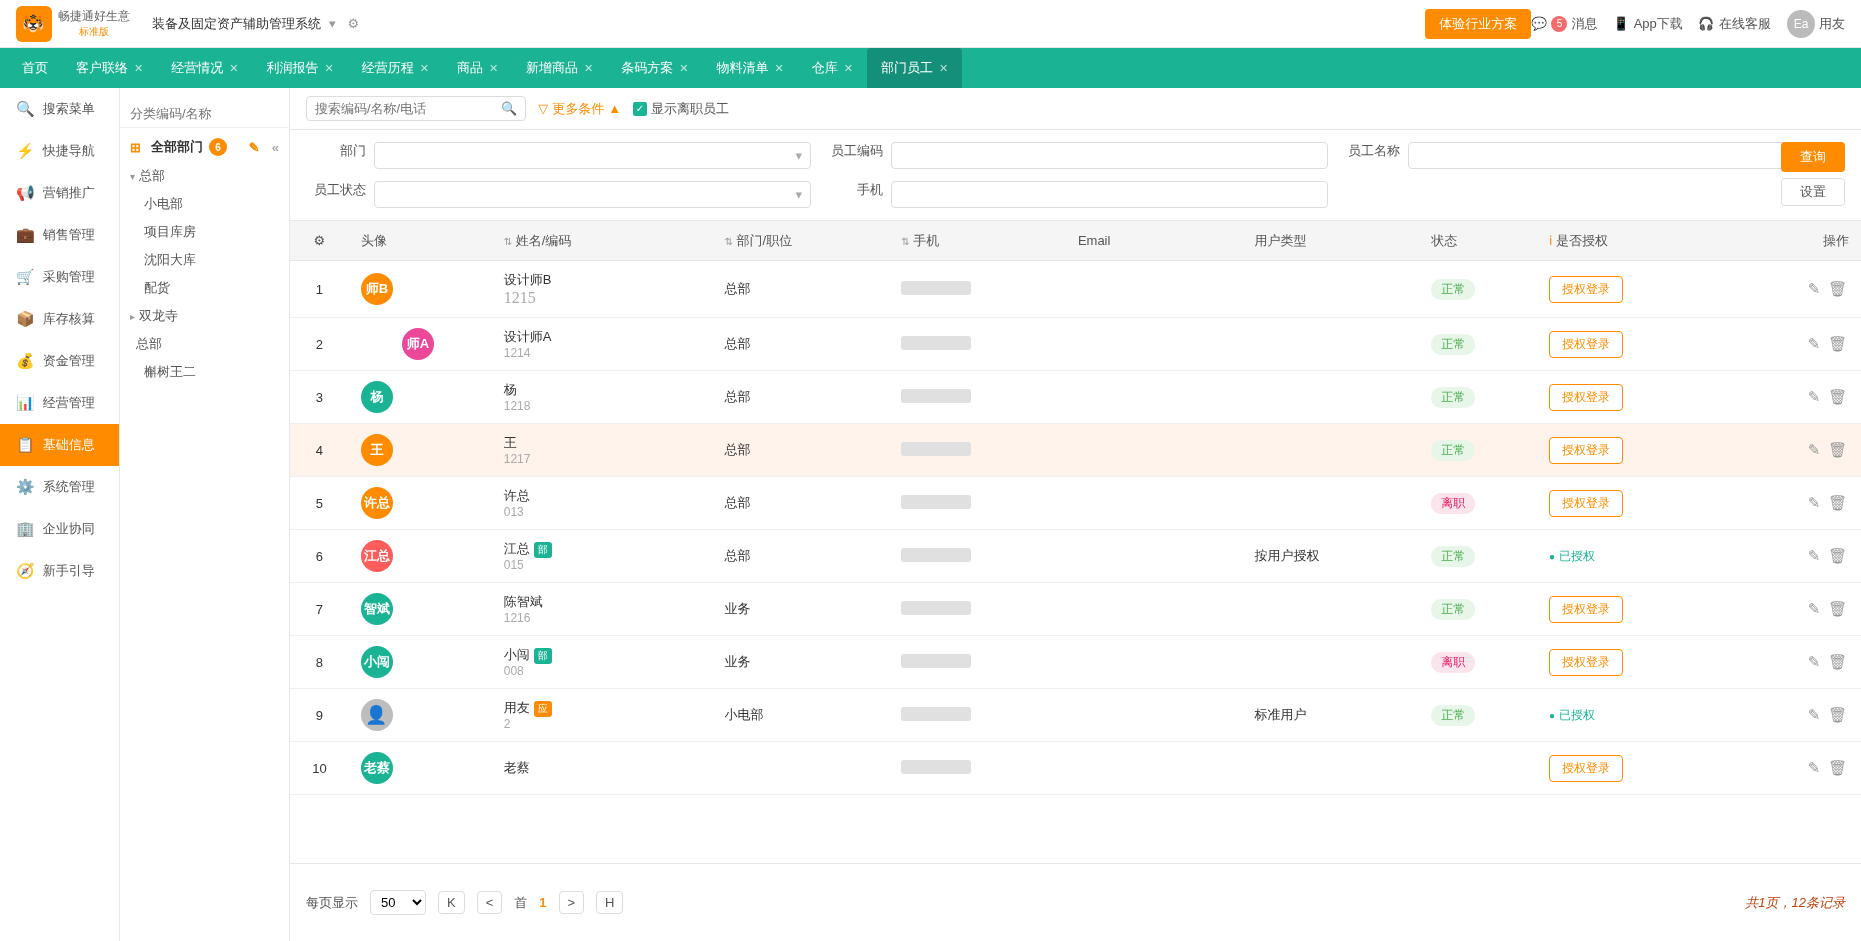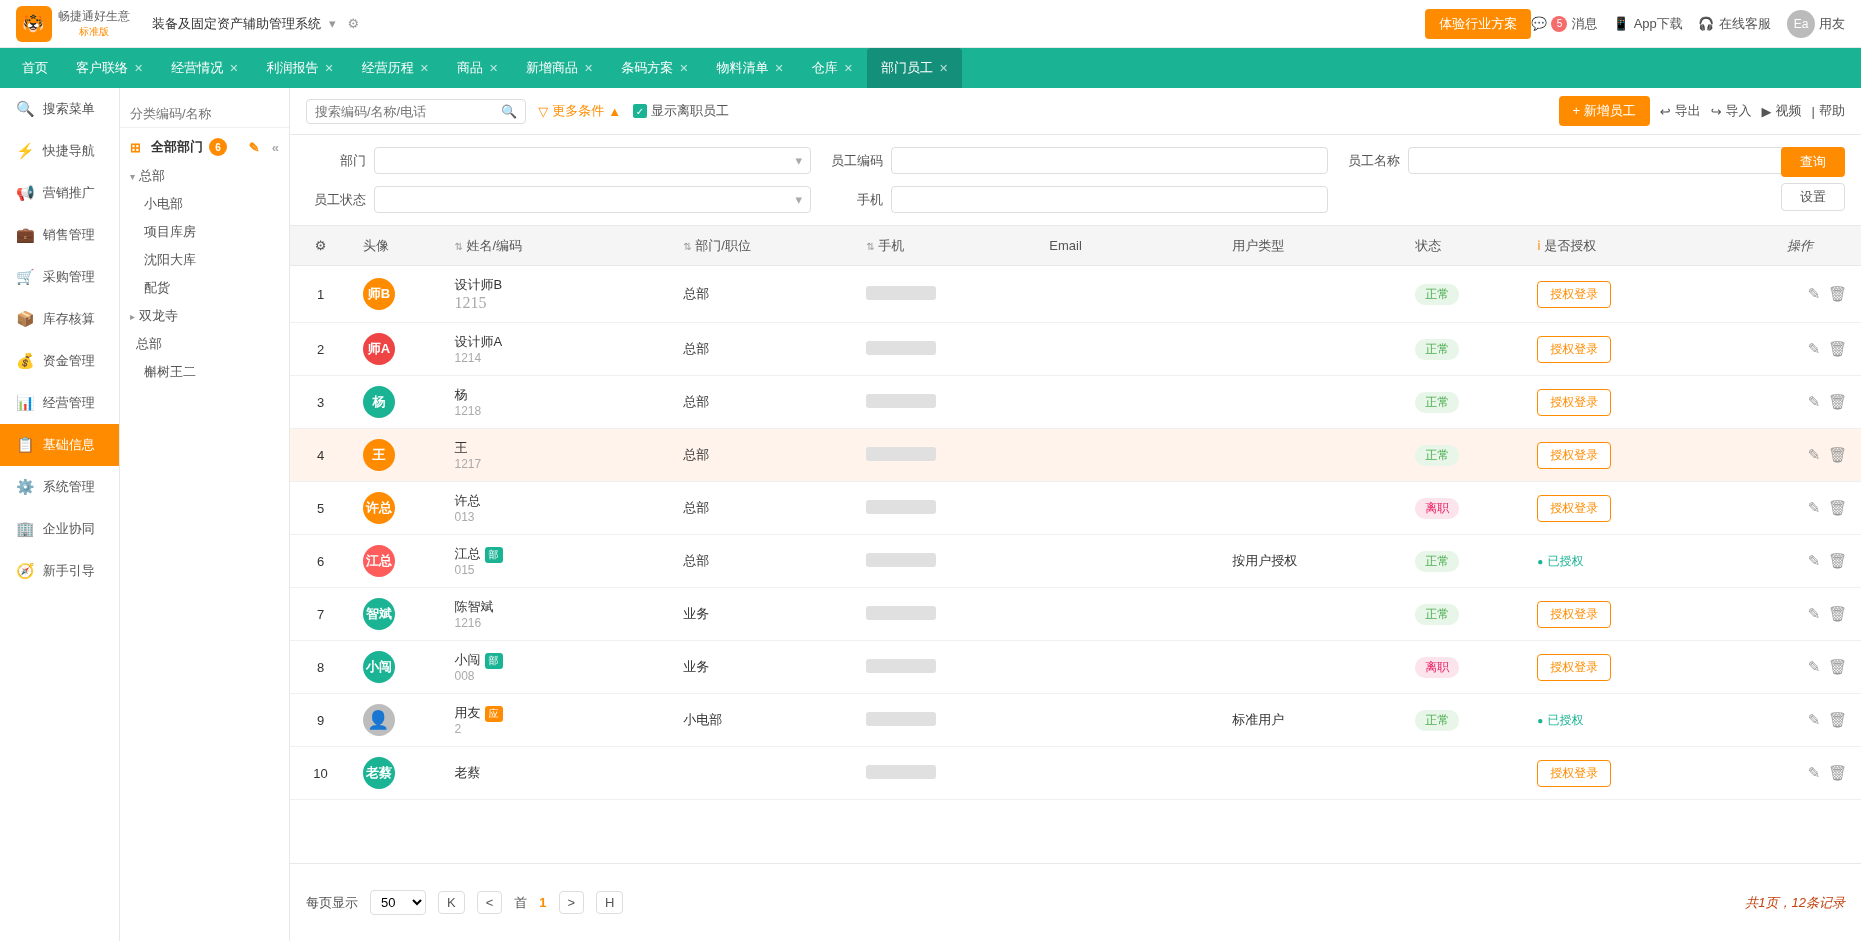--- a/index.html
+++ b/index.html
@@ -68,21 +68,21 @@
     .search-input-wrap input { border: none; outline: none; font-size: 13px; width: 180px; }
     .more-conditions { display: flex; align-items: center; gap: 4px; color: #ff8c00; cursor: pointer; font-size: 13px; }
     .show-resign { display: flex; align-items: center; gap: 4px; color: #555; cursor: pointer; font-size: 13px; }
     .checkbox-checked { width: 14px; height: 14px; background: #1ab394; border-radius: 2px; display: flex; align-items: center; justify-content: center; color: #fff; font-size: 10px; }
     .toolbar-right { margin-left: auto; display: flex; align-items: center; gap: 10px; }
     .add-btn { background: #ff8c00; color: #fff; border: none; padding: 6px 14px; border-radius: 4px; cursor: pointer; font-size: 13px; display: flex; align-items: center; gap: 4px; }
     .action-btn { display: flex; align-items: center; gap: 4px; color: #555; cursor: pointer; font-size: 13px; }
 
     
     .filter-panel { background: #fff; border-bottom: 1px solid #e8e8e8; padding: 12px 16px; display: grid; grid-template-columns: 1fr 1fr 1fr; gap: 12px; flex-shrink: 0; position: relative; }
-    .filter-row { display: flex; align-items: center; gap: 8px; }
+    .filter-row { display: flex; gap: 8px; }
     .filter-label { color: #555; font-size: 13px; min-width: 60px; text-align: right; }
     .filter-input { flex: 1; border: 1px solid #ddd; border-radius: 4px; padding: 5px 8px; font-size: 13px; outline: none; }
     .filter-select { flex: 1; border: 1px solid #ddd; border-radius: 4px; padding: 5px 8px; font-size: 13px; outline: none; background: #fff; display: flex; align-items: center; justify-content: space-between; cursor: pointer; }
     .query-btn { background: #ff8c00; color: #fff; border: none; padding: 6px 18px; border-radius: 4px; cursor: pointer; font-size: 13px; }
     .set-btn { background: #fff; color: #555; border: 1px solid #ddd; padding: 4px 18px; border-radius: 4px; cursor: pointer; font-size: 13px; }
 
     
     .table-wrap { flex: 1; overflow-y: auto; background: #fff; }
     table { width: 100%; border-collapse: collapse; }
     thead tr { background: #f5f5f5; }
@@ -286,39 +286,20 @@
         <span style="color:#aaa;cursor:pointer;">🔍</span>
       </div>
       <div class="more-conditions">
         <span>▽</span>
         <span>更多条件</span>
         <span>▲</span>
       </div>
       <div class="show-resign">
         <div class="checkbox-checked">✓</div>
         <span>显示离职员工</span>
-      </div>
-      <div class="toolbar-right">
-        <button class="add-btn">+ 新增员工</button>
-        <div class="action-btn">
-          <span>↩</span>
-          <span>导出</span>
-        </div>
-        <div class="action-btn">
-          <span>↪</span>
-          <span>导入</span>
-        </div>
-        <div class="action-btn">
-          <span>▶</span>
-          <span>视频</span>
-        </div>
-        <div class="action-btn">
-          <span>|</span>
-          <span>帮助</span>
-        </div>
       </div>
     </div>
 
     <div class="filter-panel">
       <div class="filter-row">
         <span class="filter-label">部门</span>
         <div class="filter-select" style="flex:1;border:1px solid #ddd;border-radius:4px;padding:5px 8px;background:#fff;display:flex;align-items:center;justify-content:space-between;">
           <span></span>
           <span style="color:#aaa;">▾</span>
         </div>
@@ -362,21 +343,21 @@
             </th>
             <th style="width:120px;">
               <span class="sort-icon">⇅</span> 手机
             </th>
             <th style="width:120px;">Email</th>
             <th style="width:120px;">用户类型</th>
             <th style="width:80px;">状态</th>
             <th style="width:140px;">
               <span class="info-icon">ℹ</span> 是否授权
             </th>
-            <th style="width:80px;text-align:center;font-style:italic;">操作</th>
+            <th style="width:80px;text-align:right;">操作</th>
           </tr>
         </thead>
         <tbody id="table-body">
         <tr>
       <td style="text-align:center;">1</td>
       <td>
                 <div class="avatar-circle" style="background:#ff8c00;">师B</div>
               </td>
       <td>
                 <div>设计师B</div>
@@ -389,21 +370,21 @@
       <td><span class="status-badge status-normal">正常</span></td>
       <td><button class="auth-btn">授权登录</button></td>
       <td style="text-align:right;">
         <button class="op-btn" title="编辑">✎</button>
         <button class="op-btn" title="删除">🗑</button>
       </td>
     </tr>
             <tr>
       <td style="text-align:center;">2</td>
       <td>
-                <div class="avatar-circle" style="background:#ef4444;">师A</div>
+                <div class="avatar-circle" style="background:#ec4899;margin-left:41px;">师A</div>
               </td>
       <td>
                 <div>设计师A</div>
                 <div style="color:#aaa;font-size:12px;">1214</div>
               </td>
       <td>总部</td>
       <td><span class="phone-blur"></span></td>
       <td></td>
       <td></td>
       <td><span class="status-badge status-normal">正常</span></td>

